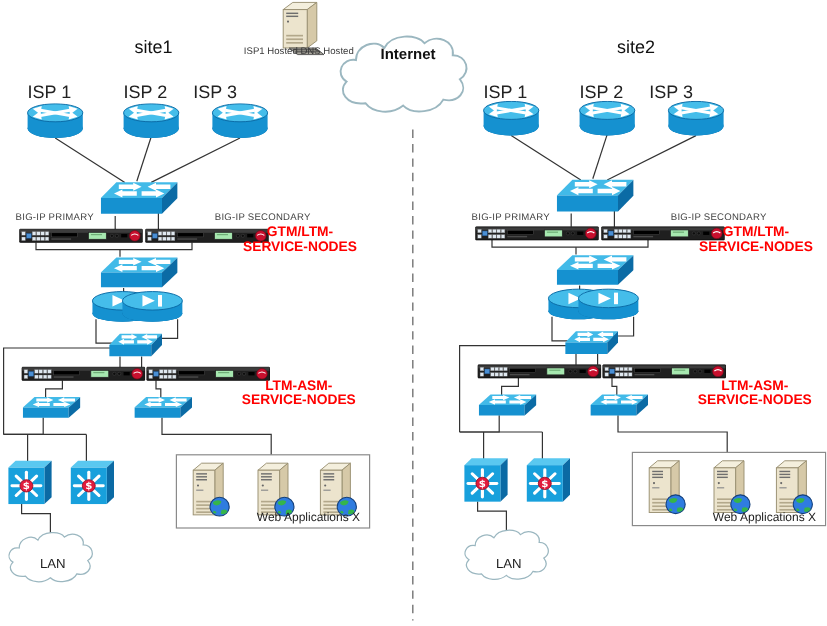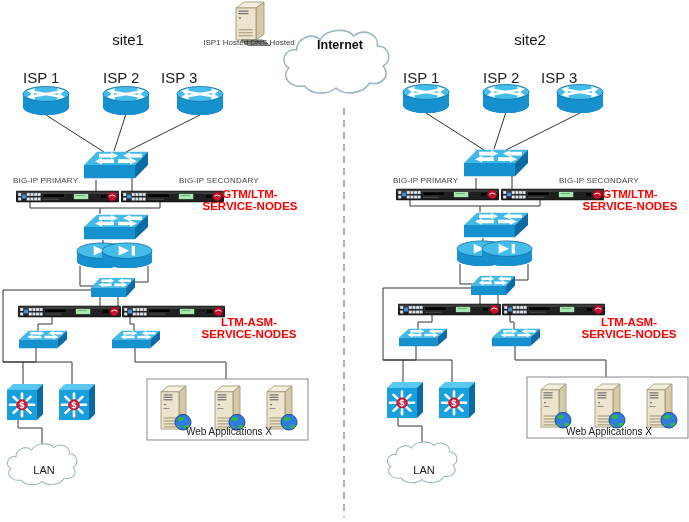--- a/index.html
+++ b/index.html
@@ -12,21 +12,21 @@
   .site-labels{position:absolute;top:0;width:320px;height:522px;}
   .title{top:32px;left:92px;width:72px;font-size:15px;text-align:center;color:#111;}
   .s2 .title{left:114px;}
   .isp{top:70px;width:46px;font-size:15px;text-align:left;color:#222;}
   .isp.i1{left:23px}.isp.i2{left:103px}.isp.i3{left:161px}
   .svc{font-weight:bold;color:#ff0000;font-size:11.5px;text-align:center;line-height:1.08;}
   .gtm{top:147px;left:190px;width:120px;margin-top:41px;}
   .ltm{top:276px;left:189px;width:120px;margin-top:40px;}
   .bigip{top:177px;font-size:8px;color:#444;letter-spacing:.2px;padding-left:11px;}
   .bp{left:2px}.bs{left:168px}
-  .webapps{top:426px;left:158px;width:142px;font-size:10px;text-align:center;color:#222;}
+  .webapps{top:426px;left:158px;width:142px;font-size:10px;text-align:right;color:#222;}
   .lan{top:464px;left:21px;width:46px;font-size:11px;text-align:center;color:#222;}
 </style>
 </head>
 <body>
 
 <div class="canvas">
 
 <svg class="stage" width="689" height="522" viewBox="0 0 689 522">
   <defs>
 

